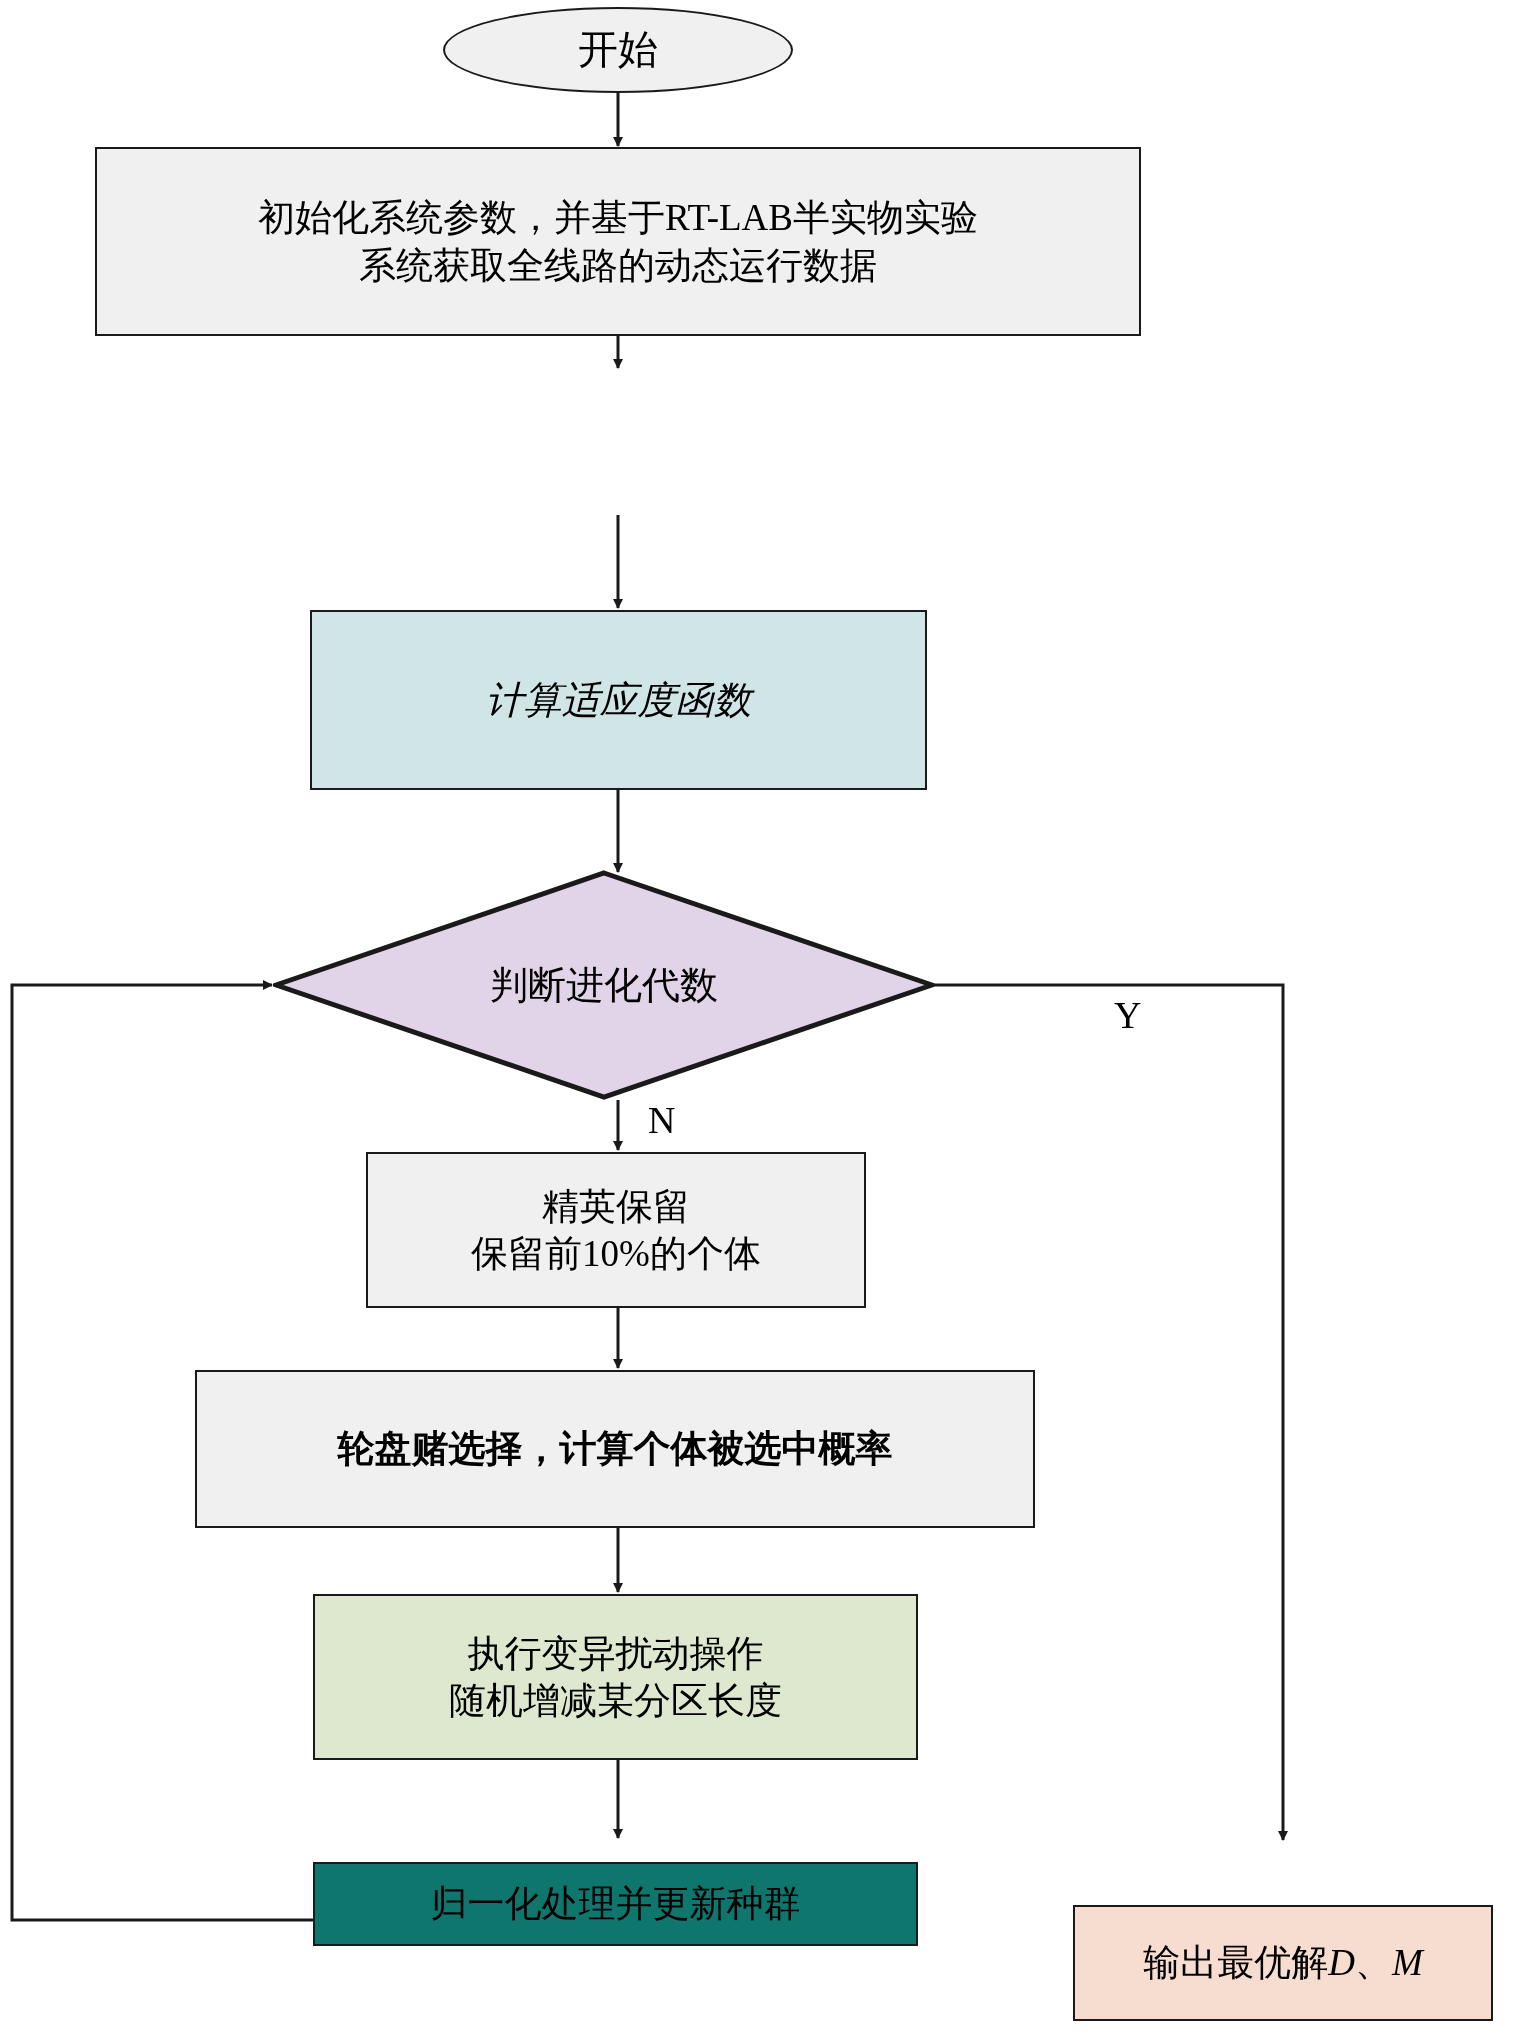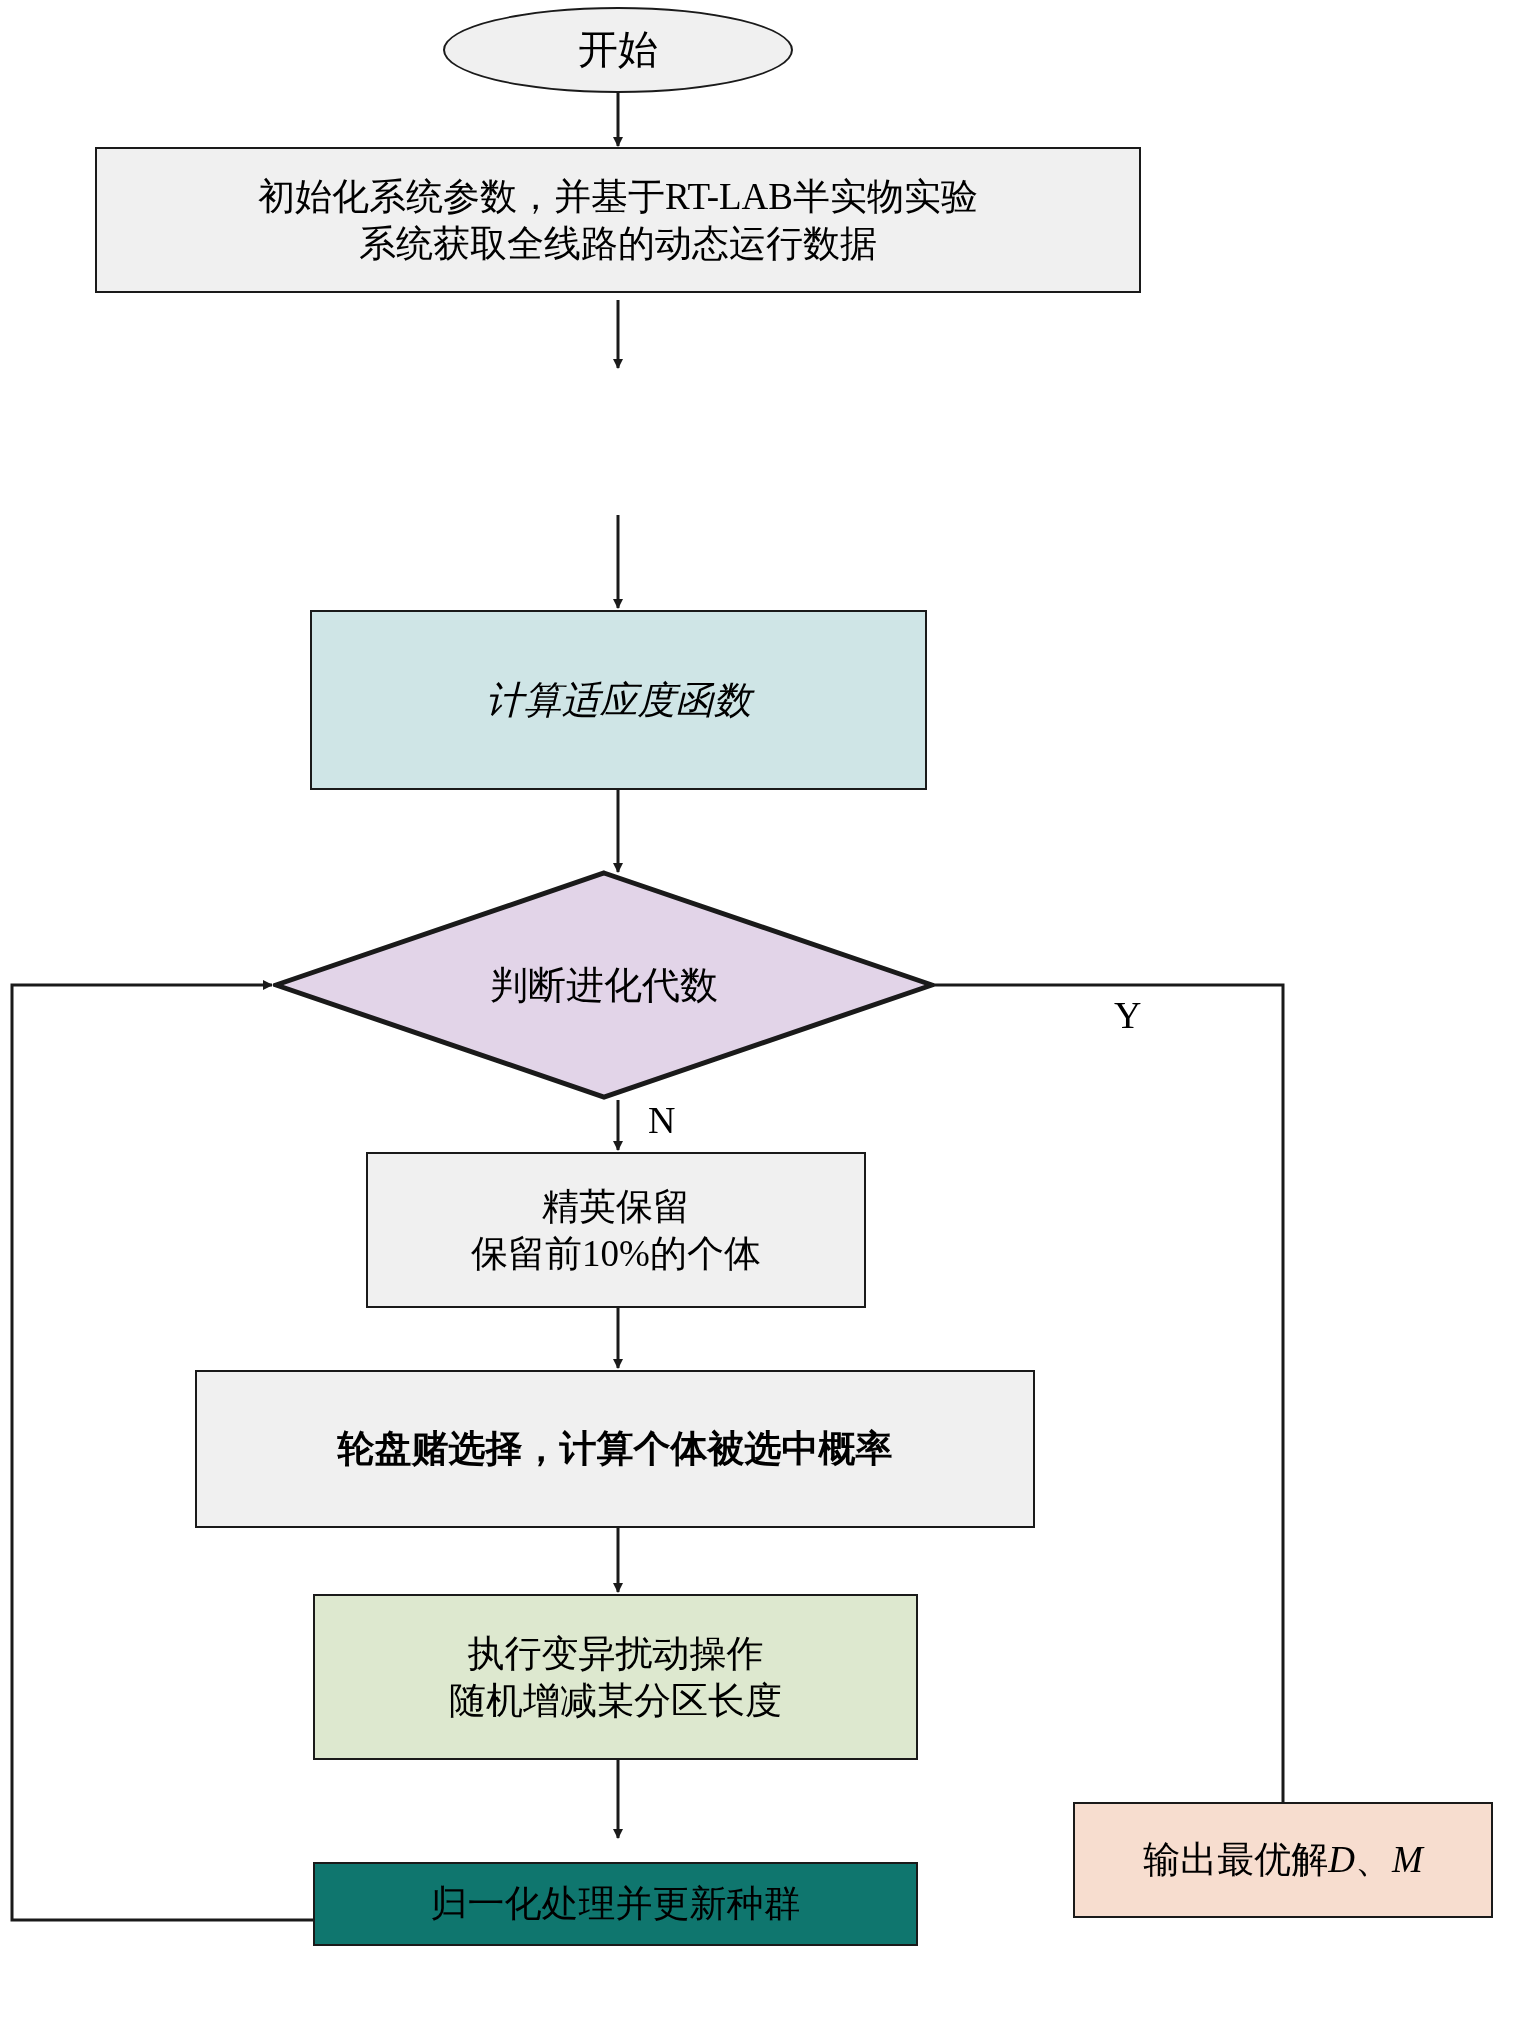--- a/index.html
+++ b/index.html
@@ -93,21 +93,21 @@
       <line x1="618" y1="1760" x2="618" y2="1838" marker-end="url(#arrow)"></line>
 
       <path d="M313 1920 L12 1920 L12 985 L272 985" marker-end="url(#arrow)"></path>
 
       <path d="M935 985 L1283 985 L1283 1840" marker-end="url(#arrow)"></path>
     </g>
   </svg>
 
   <div class="node terminator" style="left:443px; top:7px; width:350px; height:86px; background:#f0f0f0; font-size:40px;">开始</div>
 
-  <div class="node process" style="left:95px; top:147px; width:1046px; height:146px; background:#f0f0f0; font-size:37px;">初始化系统参数，并基于RT-LAB半实物实验
+  <div class="node process" style="left:95px; top:147px; width:1046px; height:189px; background:#f0f0f0; font-size:37px;">初始化系统参数，并基于RT-LAB半实物实验
 系统获取全线路的动态运行数据</div>
 
 
   <div class="node process" style="left:310px; top:610px; width:617px; height:180px; background:#cfe5e6; font-size:38px;font-style:italic;">计算适应度函数</div>
 
   <div class="node decision" style="left:273px; top:870px; width:662px; height:230px; font-size:38px;">
     <svg class="diamond-shape" viewBox="0 0 662 230" preserveAspectRatio="none">
       <polygon points="331,3 659,115 331,227 3,115" fill="#e2d4e8" stroke="#1a1a1a" stroke-width="5"></polygon>
     </svg>
     <span class="diamond-label">判断进化代数</span>
@@ -116,20 +116,20 @@
   <div class="node process" style="left:366px; top:1152px; width:500px; height:156px; background:#f0f0f0; font-size:37px;">精英保留
 保留前10%的个体</div>
 
   <div class="node process" style="left:195px; top:1370px; width:840px; height:158px; background:#f0f0f0; font-size:37px;font-weight:bold;">轮盘赌选择，计算个体被选中概率</div>
 
   <div class="node process" style="left:313px; top:1594px; width:605px; height:166px; background:#dde8cf; font-size:37px;">执行变异扰动操作
 随机增减某分区长度</div>
 
   <div class="node process" style="left:313px; top:1862px; width:605px; height:84px; background:#0f766e; font-size:37px;">归一化处理并更新种群</div>
 
-  <div class="node process" style="left:1073px; top:1802px; width:420px; height:116px; background:#f7ddcf; font-size:37px;">
+  <div class="node process" style="left:1073px; top:1905px; width:420px; height:116px; background:#f7ddcf; font-size:37px;">
     <span>输出最优解</span><span class="ital">D</span><span>、</span><span class="ital">M</span>
   </div>
 
   <div class="edge-label" style="left:1114px; top:993px; font-size:38px;">Y</div>
   <div class="edge-label" style="left:648px; top:1098px; font-size:38px;">N</div>
 
 </div>
 
 </body></html>

